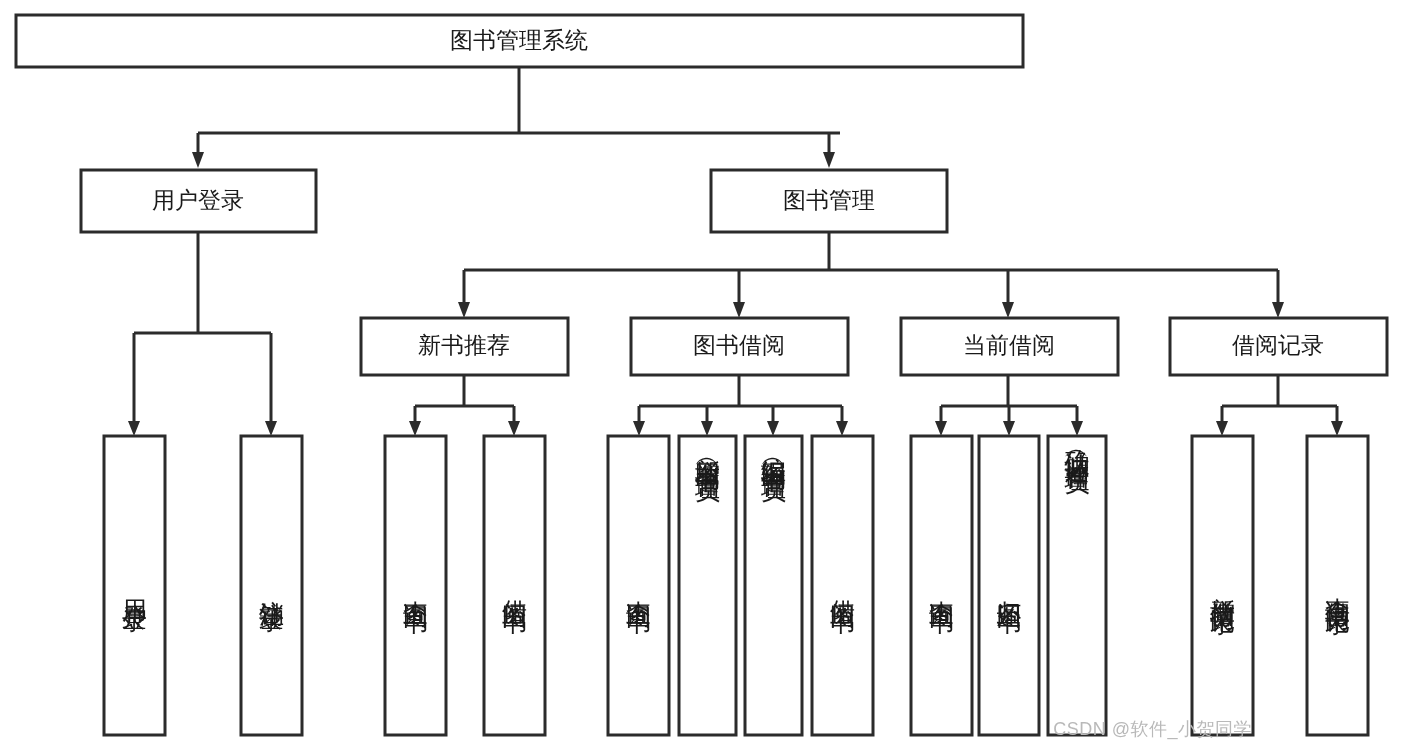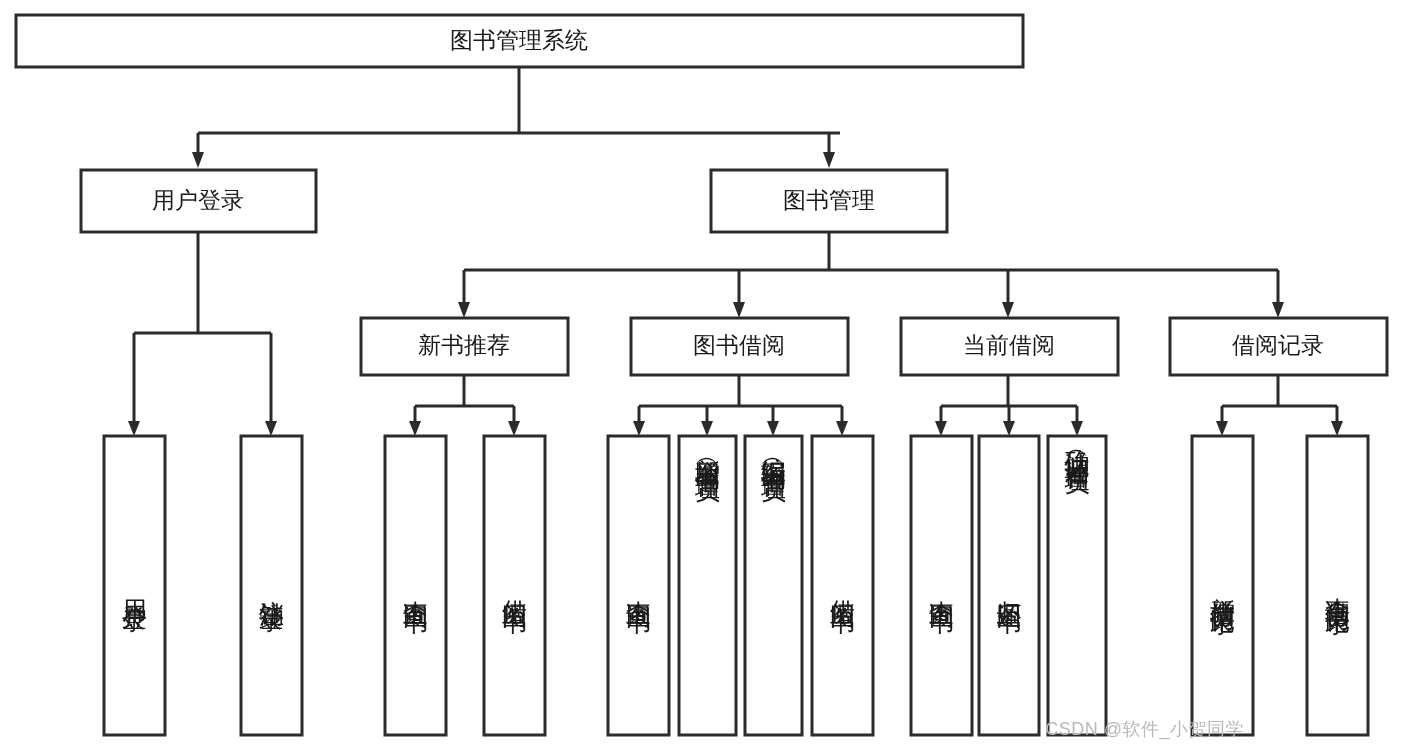--- a/index.html
+++ b/index.html
@@ -27,21 +27,21 @@
     text-orientation:upright;
     font-family:"Liberation Sans","DejaVu Sans",sans-serif;
     font-size:25px;
     line-height:1;
     letter-spacing:3px;
     color:#1a1a1a;
     white-space:nowrap;
   }
   .watermark{
     position:absolute;
-    right:14px;bottom:6px;
+    right:6px;bottom:6px;
     font-family:"Liberation Sans","DejaVu Sans",sans-serif;
     font-size:18px;
     color:#b9b9b9;
     letter-spacing:.5px;
     white-space:nowrap;
   }
 </style>
 </head>
 <body>
 

